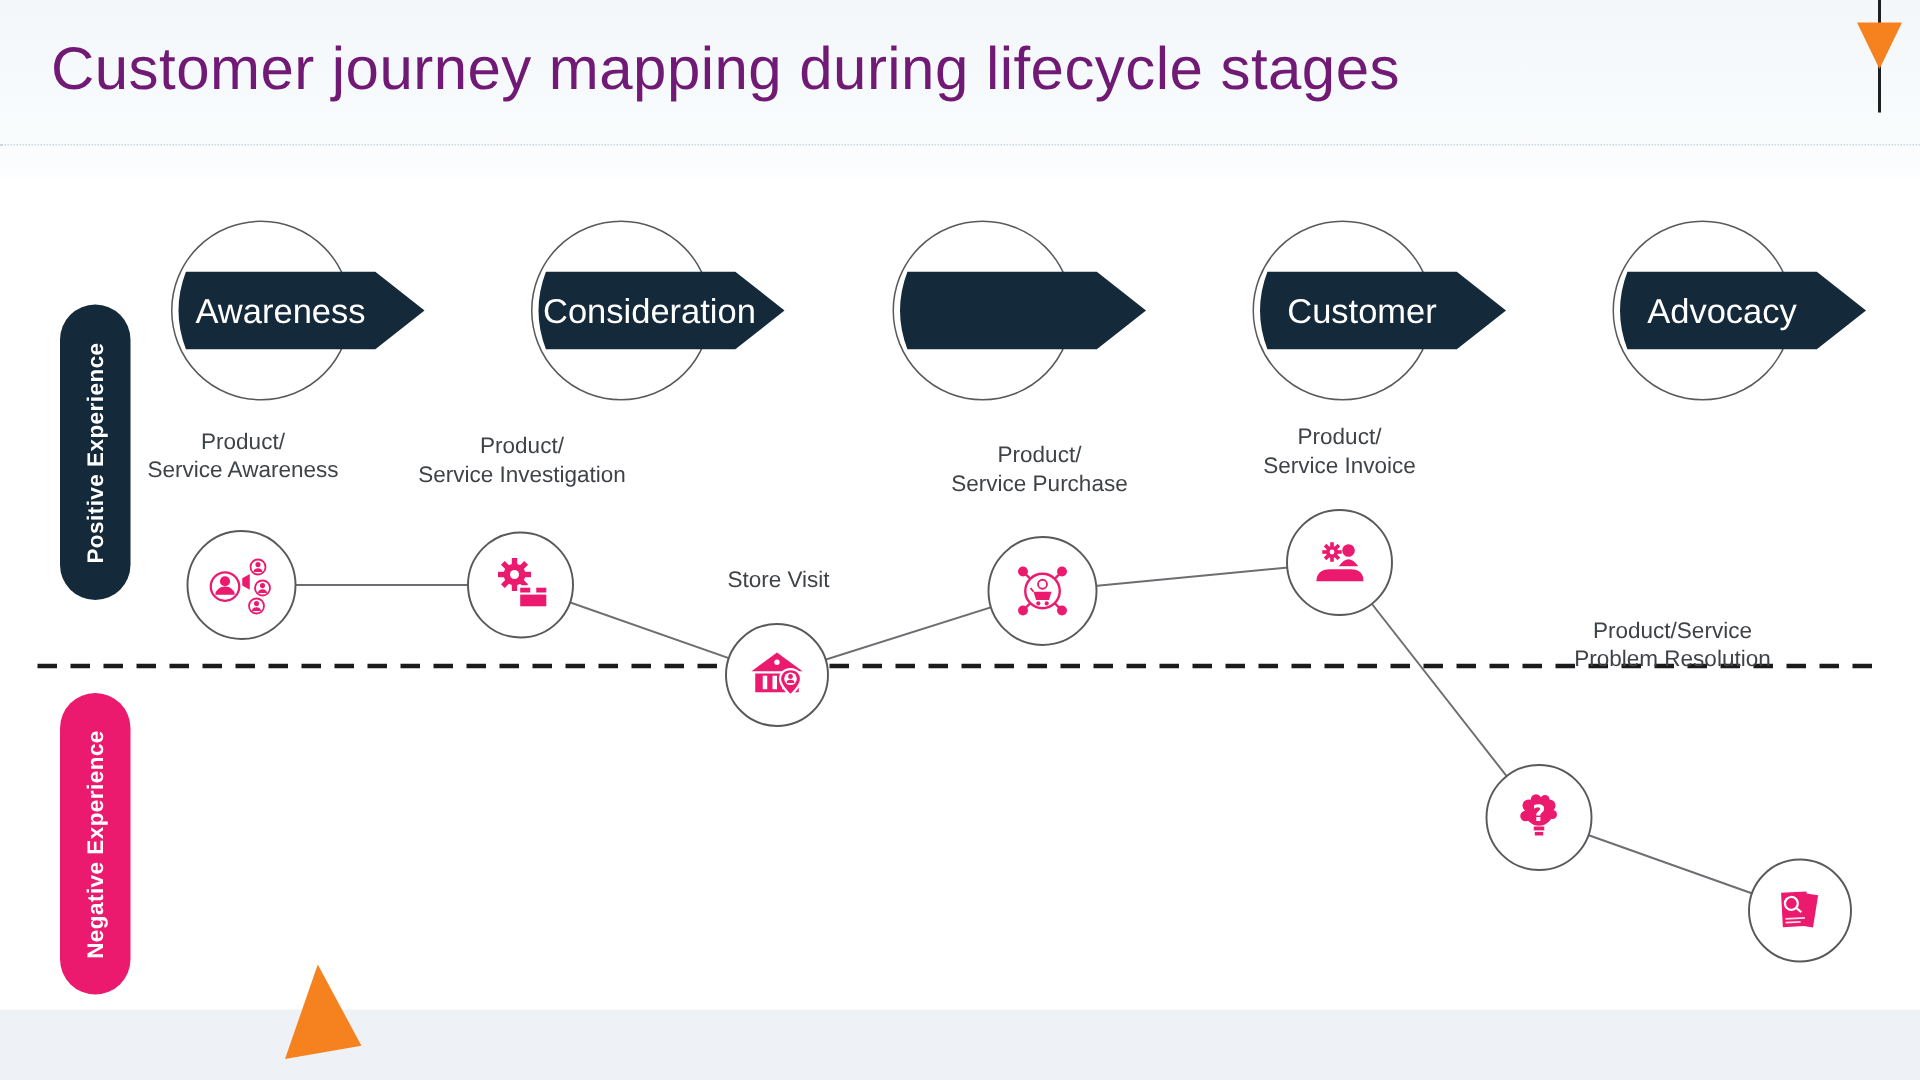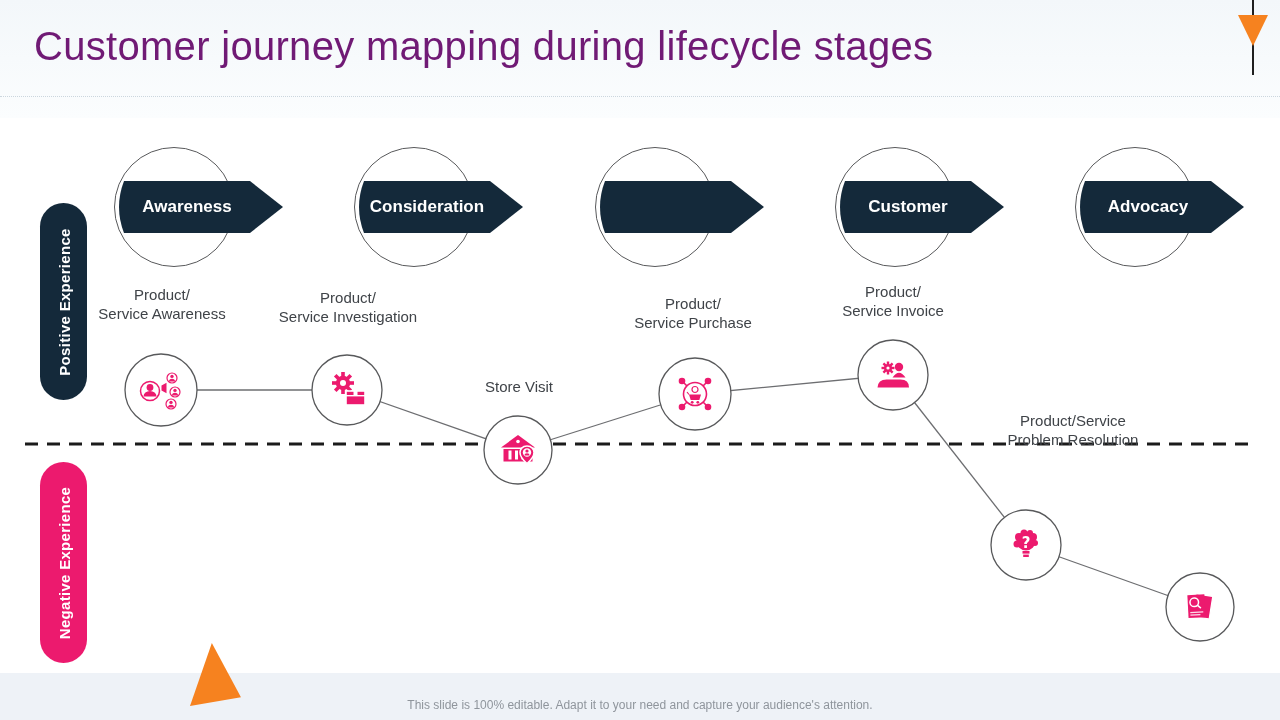--- a/index.html
+++ b/index.html
@@ -18,21 +18,21 @@
   #tr-line{position:absolute;left:1252px;top:0;width:2px;height:75px;background:#1f1f1f;}
   #tr-triangle{position:absolute;left:1238px;top:15px;width:0;height:0;
         border-left:15px solid transparent;border-right:15px solid transparent;
         border-top:31px solid #f6821f;}
   
   .stage{position:absolute;top:147px;width:172px;height:120px;}
   .stage-circle{position:absolute;left:2px;top:0;width:118px;height:118px;
         border:1.3px solid #58595b;border-radius:50%;background:transparent;}
   .stage-arrow{position:absolute;left:0;top:34px;}
   .stage-label{position:absolute;left:10px;top:34px;width:130px;height:52px;
-        line-height:52px;text-align:center;color:#ffffff;font-size:17px;font-weight:bold;}
+        line-height:52px;text-align:center;color:#ffffff;font-size:23px;font-weight:normal;}
   
   .pill{position:absolute;left:40px;width:47px;}
   .pill span{position:absolute;left:50%;top:50%;
         transform:translate(-50%,-50%) rotate(-90deg);white-space:nowrap;
         color:#ffffff;font-size:15px;font-weight:bold;letter-spacing:.3px;}
   #pill-positive{top:203px;height:197px;background:#14293a;border-radius:24px;}
   #pill-negative{top:462px;height:201px;background:#ec1a6e;border-radius:25px;}
   
   #journey-canvas{position:absolute;left:0;top:120px;}
   
@@ -246,20 +246,19 @@
 
   <div class="jp-label" style="left:162px;top:286px;width:210px">Product/
 Service Awareness</div>
   <div class="jp-label" style="left:348px;top:289px;width:220px">Product/
 Service Investigation</div>
   <div class="jp-label" style="left:519px;top:378px;width:160px">Store Visit</div>
   <div class="jp-label" style="left:693px;top:295px;width:210px">Product/
 Service Purchase</div>
   <div class="jp-label" style="left:893px;top:283px;width:210px">Product/
 Service Invoice</div>
-  <div class="jp-label" style="left:1073px;top:412px;width:230px">Product/Service
+  <div class="jp-label" style="left:1115px;top:412px;width:230px">Product/Service
 Problem Resolution</div>
 
   <div id="footer-strip"></div>
   <div id="bl-triangle"></div>
-  <div id="footer-note">This slide is 100% editable. Adapt it to your need and capture your audience's attention.</div>
 
 </div>
 
 </body></html>

